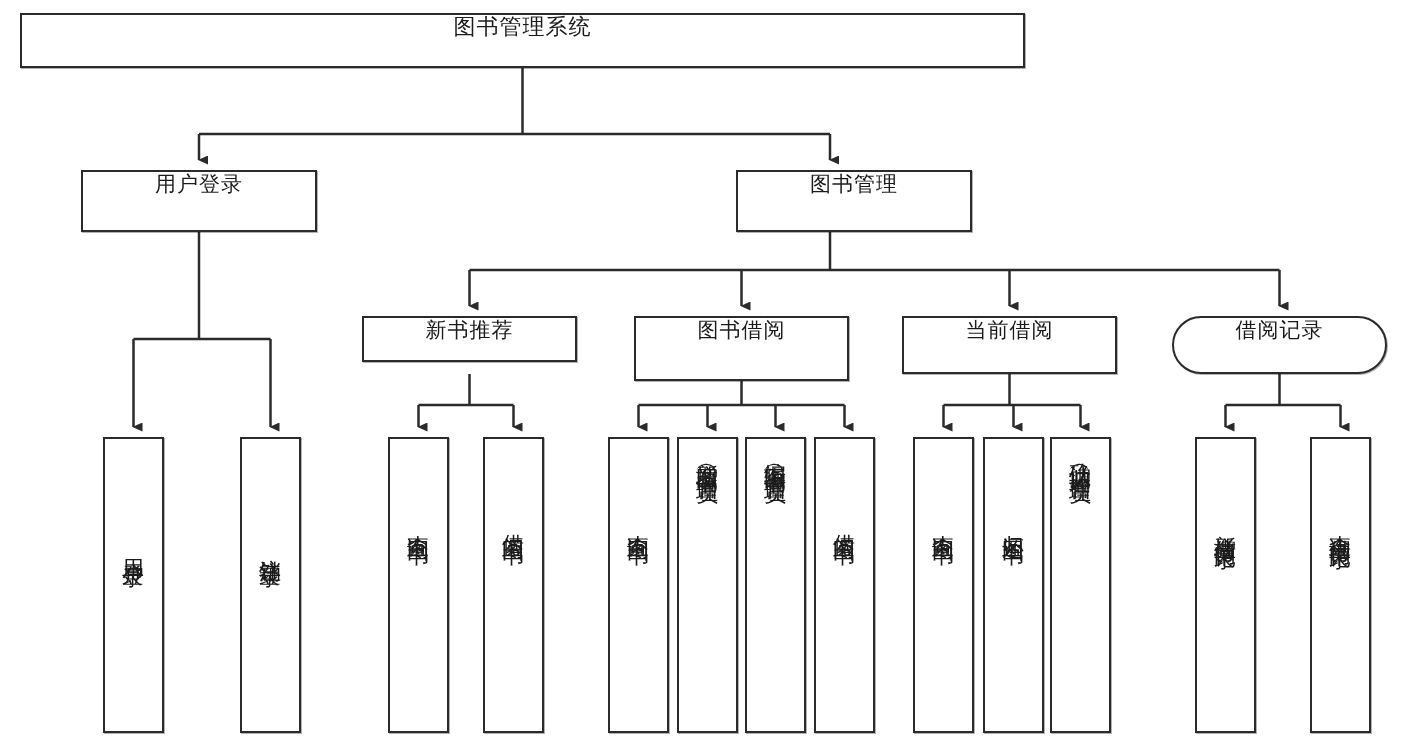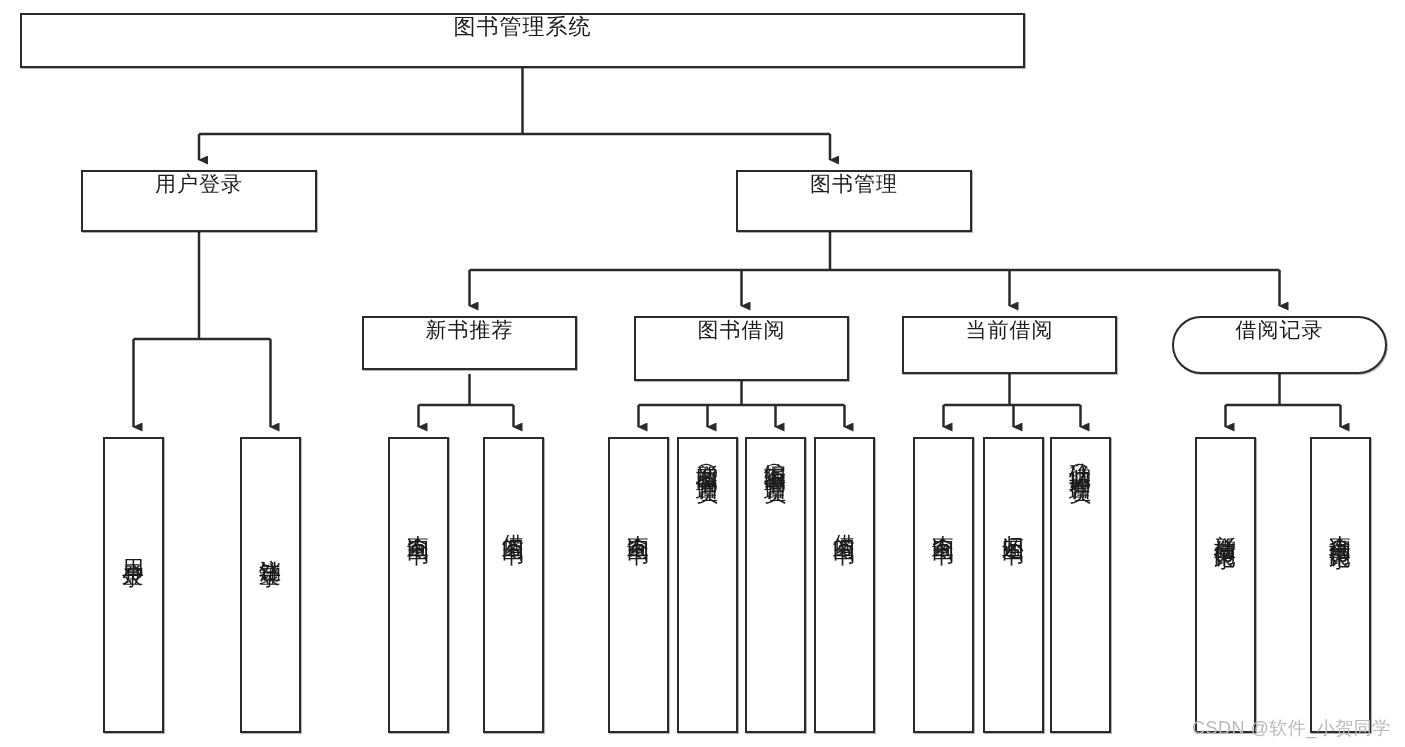--- a/index.html
+++ b/index.html
@@ -100,21 +100,21 @@
   <div id="node-layer">
       <div class="node root" style="left: 20px; top: 13px; width: 1005px; height: 55px;">
         <span class="node-label">图书管理系统</span>
       </div>
       <div class="node" style="left: 81px; top: 170px; width: 236px; height: 62px;">
         <span class="node-label">用户登录</span>
       </div>
       <div class="node" style="left: 712px; top: 170px; width: 236px; height: 62px; margin-left: 24px;">
         <span class="node-label">图书管理</span>
       </div>
-      <div class="node" style="left: 362px; top: 316px; width: 215px; height: 54px;">
+      <div class="node" style="left: 362px; top: 316px; width: 215px; height: 46px;">
         <span class="node-label">新书推荐</span>
       </div>
       <div class="node" style="left: 634px; top: 316px; width: 215px; height: 65px;">
         <span class="node-label">图书借阅</span>
       </div>
       <div class="node" style="left: 902px; top: 316px; width: 215px; height: 58px;">
         <span class="node-label">当前借阅</span>
       </div>
       <div class="node" style="left: 1172px; top: 316px; width: 215px; height: 58px; border-radius: 29px;">
         <span class="node-label">借阅记录</span>
@@ -152,14 +152,13 @@
       <div class="node leaf" style="left: 1050px; top: 437px; width: 61px; height: 296px;">
         <span class="node-label">确认归还（管理员）</span>
       </div>
       <div class="node leaf mid" style="left: 1195px; top: 437px; width: 61px; height: 296px;">
         <span class="node-label">新增借阅记录</span>
       </div>
       <div class="node leaf mid" style="left: 1310px; top: 437px; width: 61px; height: 296px;">
         <span class="node-label">查询借阅记录</span>
       </div>
     </div>
-  <div class="watermark" style="left: 1192px; top: 716px;">CSDN @软件_小贺同学</div>
 </div>
 
 </body></html>

